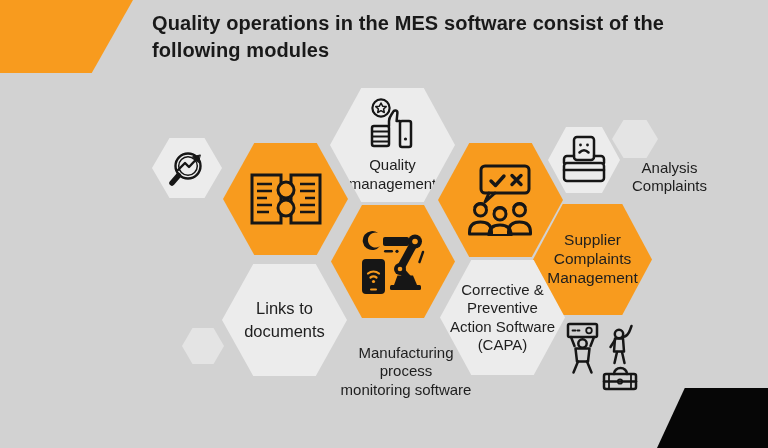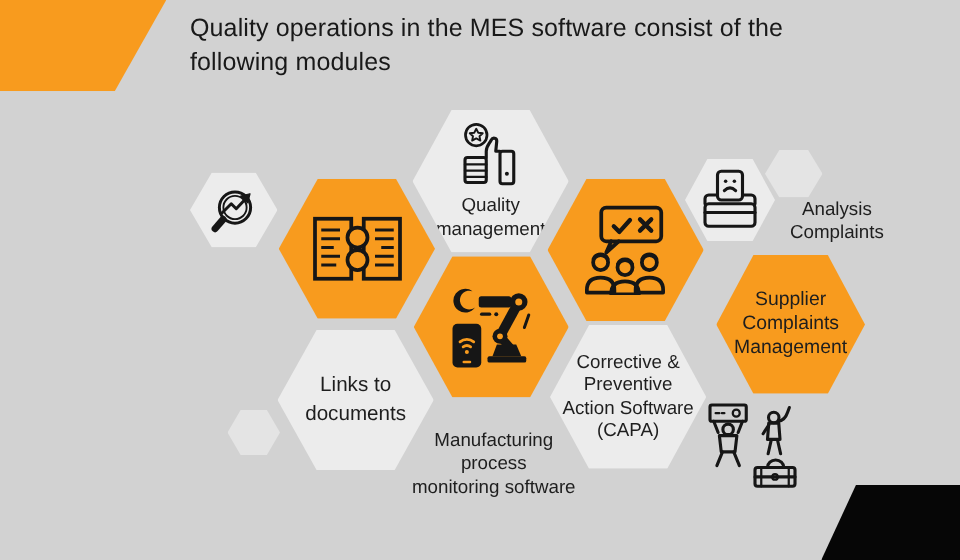--- a/index.html
+++ b/index.html
@@ -15,21 +15,21 @@
     background: var(--orange, #f89b1e);
     clip-path: polygon(0 0, 100% 0, 69% 100%, 0 100%);
   }
   .corner-br {
     left:657px; top:388px; width:111px; height:60px;
     background: var(--corner-dark, #060606);
     clip-path: polygon(25% 0, 100% 0, 100% 100%, 0 100%);
   }
   .title {
     position:absolute; left:152px; top:10px; margin:0;
-    font-size:20px; line-height:27px; font-weight:400;
+    font-size:20px; line-height:27px; font-weight:700;
     color:#191919; white-space:pre-line; letter-spacing:0.1px;
   }
   .hex {
     position:absolute;
     clip-path: polygon(25% 0%, 75% 0%, 100% 50%, 75% 100%, 25% 100%, 0% 50%);
     display:flex; flex-direction:column; align-items:center; justify-content:center;
   }
   .hex.orange { background: var(--orange, #f89b1e); }
   .hex.light  { background: var(--hex-light, #ececec); }
   .hex.deco   { background: var(--hex-deco, #e4e4e4); }
@@ -141,39 +141,39 @@
           <rect x="5" y="31" width="23" height="35" rx="4"></rect>
           <path d="M11 45.5 a8.5 8.5 0 0 1 11 0" stroke="var(--orange,#f89b1e)" stroke-width="2.2" fill="none" stroke-linecap="round"></path>
           <path d="M13.5 49.5 a5 5 0 0 1 6 0" stroke="var(--orange,#f89b1e)" stroke-width="2.2" fill="none" stroke-linecap="round"></path>
           <circle cx="16.5" cy="53.5" r="1.6" fill="var(--orange,#f89b1e)"></circle>
           <rect x="13" y="60.5" width="7" height="2" rx="1" fill="var(--orange,#f89b1e)"></rect>
         </g>
       </svg>
     </span>
   </div>
 
-  <div class="hex orange" style="left:573px;top:204px;width:119px;height:111px">
+  <div class="hex orange" style="left:533px;top:204px;width:119px;height:111px">
     <div class="label" style="font-size:15.5px">Supplier
 Complaints
 Management</div>
   </div>
 
   <div class="hex light" style="left:440px;top:260px;width:125px;height:115px">
     <div class="label">Corrective &amp;
 Preventive
 Action Software
 (CAPA)</div>
   </div>
 
   <div class="hex light" style="left:222px;top:264px;width:125px;height:112px">
     <div class="label label-lg">Links to
 documents</div>
   </div>
 
-  <div class="label label-free" style="left:315px;top:344px;width:160px">Manufacturing
+  <div class="label label-free" style="left:326px;top:344px;width:160px">Manufacturing
 process
 monitoring software</div>
 
   <div class="hex light" style="left:548px;top:127px;width:72px;height:66px">
     <span class="icon-wrap">
       <svg width="46" height="50" viewBox="0 0 46 50">
         <g fill="none" stroke="#161616" stroke-width="2.5" stroke-linecap="round" stroke-linejoin="round">
           <rect x="13" y="2" width="20" height="23" rx="3"></rect>
           <circle cx="19.5" cy="10" r="1.4" fill="#161616" stroke="none"></circle>
           <circle cx="26.5" cy="10" r="1.4" fill="#161616" stroke="none"></circle>

